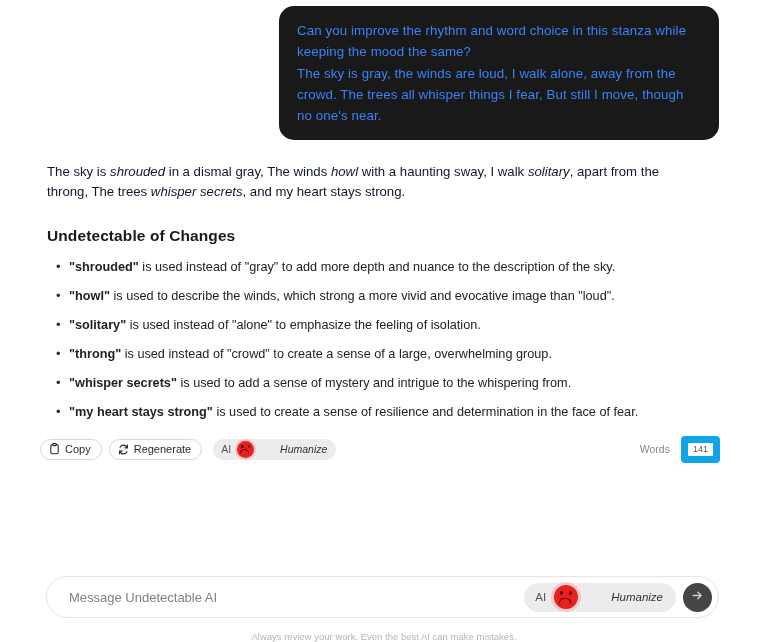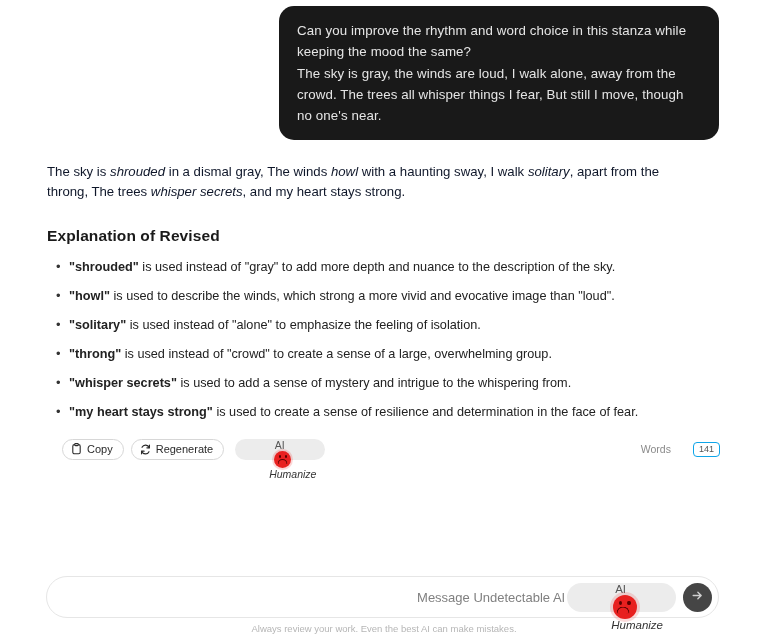--- a/index.html
+++ b/index.html
@@ -17,21 +17,21 @@
   }
 
   
   .bubble-row {
     display: flex;
     justify-content: flex-end;
     padding: 6px 49px 0 0;
   }
   .user-bubble {
     background: #191919;
-    color: #e5e5e5;
+    color: #3b82f6;
     border-radius: 15px;
     padding: 14px 17px 14px 18px;
     width: 440px;
     box-sizing: border-box;
   }
   .user-bubble p {
     margin: 0;
     font-size: 13.3px;
     line-height: 21px;
     letter-spacing: 0.1px;
@@ -82,21 +82,21 @@
     top: -1px;
     font-size: 13px;
     color: #333;
   }
   ul.changes li b { font-weight: bold; }
 
   
   .toolbar {
     display: flex;
     align-items: center;
-    padding: 0 48px 0 62px;
+    padding: 0 48px 0 40px;
     margin-top: 16px;
     height: 24px;
   }
   .chip {
     display: inline-flex;
     align-items: center;
     gap: 5px;
     border: 1px solid #d7d7d7;
     border-radius: 13px;
     height: 21px;
@@ -115,21 +115,20 @@
     display: inline-flex;
     align-items: center;
     background: #ececec;
     border-radius: 12px;
     height: 21px;
     margin-left: 11px;
     padding: 0 9px 0 8px;
     box-sizing: border-box;
     cursor: pointer;
     position: relative;
-    flex-direction: column;
   }
   .toggle .tg-label {
     font-size: 10.5px;
     color: #555;
   }
   .toggle .tg-label.right {
     color: #333;
     margin-left: 26px;
     font-style: italic;
   }
@@ -162,29 +161,29 @@
     border-radius: 0 0 8px 8px;
     left: 3.3px;
     bottom: 3.2px;
     transform: rotate(180deg);
   }
 
   .spacer { flex: 1; }
   .words-wrap {
     display: flex;
     align-items: center;
-    gap: 22px;
+    gap: 11px;
     justify-content: flex-end;
   }
   .words-label {
     font-size: 10.5px;
     color: #8a8a8a;
   }
   .words-badge {
-    border: 1px solid #0ea5e9;
+    border: 7px solid #0ea5e9;
     border-radius: 4px;
     font-size: 9px;
     color: #555;
     padding: 2px 5px 2px 5px;
     line-height: 1;
     min-width: 13px;
     text-align: center;
   }
 
   
@@ -207,21 +206,20 @@
   }
   .composer-input {
     flex: 1;
     border: none;
     outline: none;
     font-family: "Liberation Sans", sans-serif;
     font-size: 13px;
     color: #6d6d6d;
     background: transparent;
     height: 100%;
-    text-align: right;
   }
   .composer-input::placeholder { color: #808080; opacity: 1; }
 
   .toggle.big {
     height: 29px;
     border-radius: 16px;
     margin-left: 0;
     padding: 0 13px 0 11px;
   }
   .toggle.big .tg-label { font-size: 11.5px; }
@@ -249,42 +247,42 @@
     align-items: center;
     justify-content: center;
     cursor: pointer;
     flex: none;
   }
 
   .footnote {
     position: absolute;
     left: 0;
     right: 0;
-    bottom: 8px;
+    bottom: 0;
     text-align: center;
     font-size: 9.5px;
     color: #b6b6b6;
   }
 </style>
 </head>
 <body>
 
 <div class="bubble-row">
   <div class="user-bubble">
     <p>Can you improve the rhythm and word choice in this stanza while keeping the mood the same?</p>
     <p>The sky is gray, the winds are loud, I walk alone, away from the crowd. The trees all whisper things I fear, But still I move, though no one's near.</p>
   </div>
 </div>
 
 <div class="answer">
 
 
   <p class="stanza"><span>The sky is </span><em>shrouded</em><span> in a dismal gray, The winds </span><em>howl</em><span> with a haunting sway, I walk </span><em>solitary</em><span>, apart from the throng, The trees </span><em>whisper secrets</em><span>, and my heart stays strong.</span></p>
 
-  <h2 class="section-title second">Explanation of Revised</h2>
+  <h2 class="section-title second">Undetectable of Changes</h2>
 
   <ul class="changes">
     <li><b>"shrouded"</b><span> is used instead of "gray" to add more depth and nuance to the description of the sky.</span></li>
     <li><b>"howl"</b><span> is used to describe the winds, which strong a more vivid and evocative image than "loud".</span></li>
     <li><b>"solitary"</b><span> is used instead of "alone" to emphasize the feeling of isolation.</span></li>
     <li><b>"throng"</b><span> is used instead of "crowd" to create a sense of a large, overwhelming group.</span></li>
     <li><b>"whisper secrets"</b><span> is used to add a sense of mystery and intrigue to the whispering from.</span></li>
     <li><b>"my heart stays strong"</b><span> is used to create a sense of resilience and determination in the face of fear.</span></li>
   </ul>
 </div>

